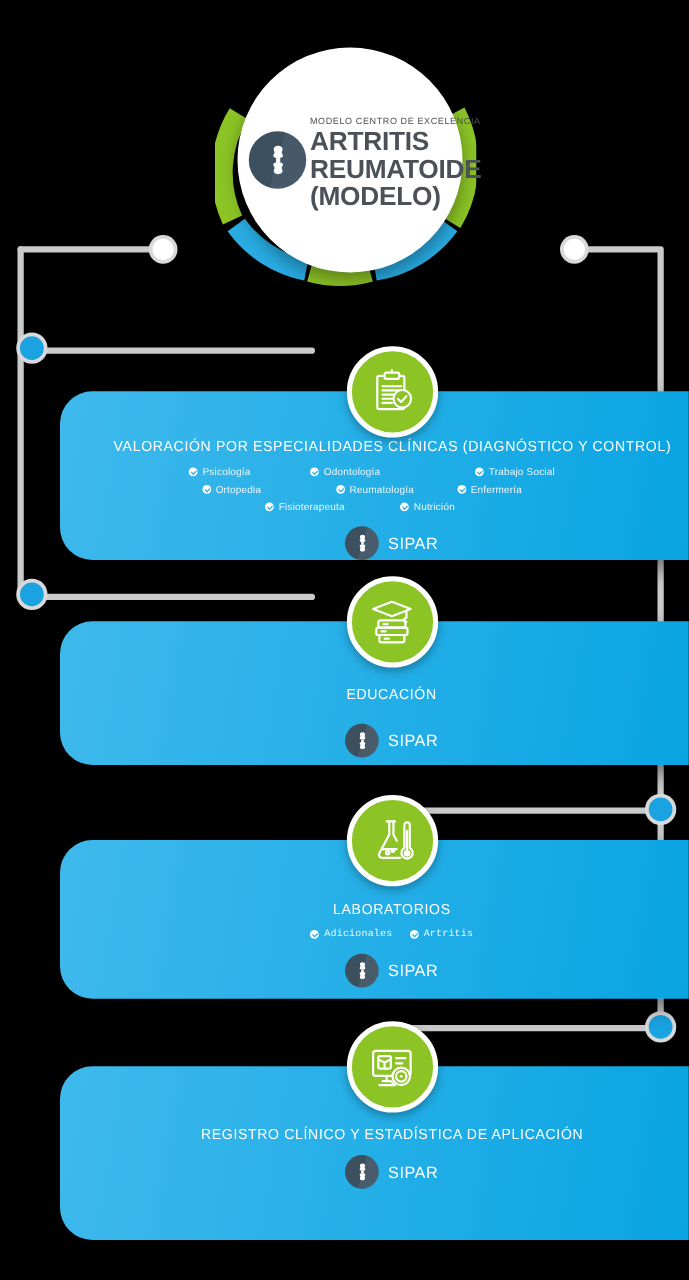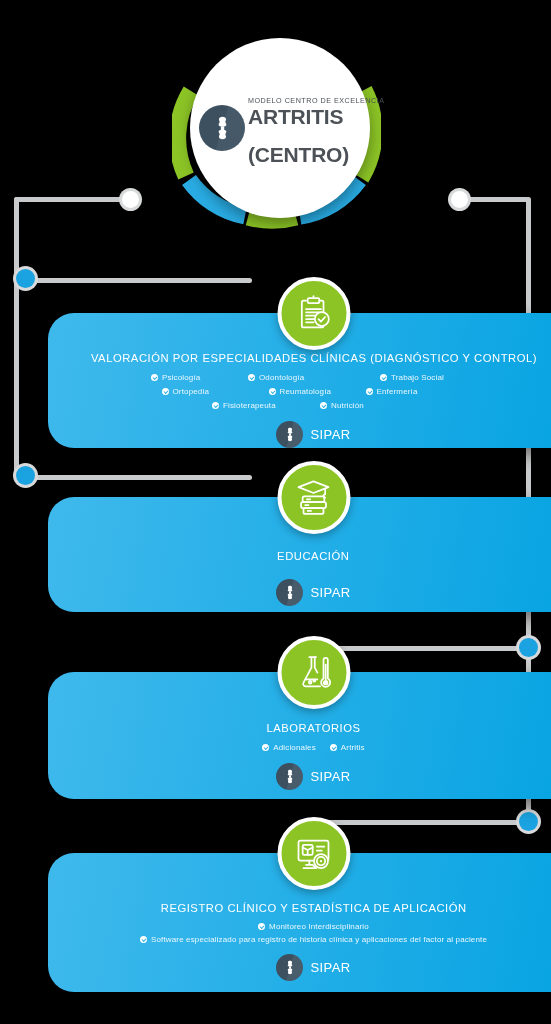--- a/index.html
+++ b/index.html
@@ -146,22 +146,22 @@
         <span class="logo-badge">
           <svg viewBox="0 0 24 34" width="17" height="26" aria-hidden="true">
             <path fill="#ffffff" d="M12 1c3 0 5 1.6 5 3.8 0 1.5-.9 2.3-.9 3.6 0 1.5 1.4 2.2 1.4 3.9 0 1.8-2.5 2.6-5.5 2.6s-5.5-.8-5.5-2.6c0-1.7 1.4-2.4 1.4-3.9C7.9 7.1 7 6.3 7 4.8 7 2.6 9 1 12 1z"></path>
             <rect fill="#ffffff" x="9.6" y="14.6" width="4.8" height="5.4" rx="1"></rect>
             <path fill="#ffffff" d="M12 19.4c3 0 5.5.9 5.5 2.7 0 1.6-1.4 2.3-1.4 3.8 0 1.3.9 2.1.9 3.6C17 31.5 15 33 12 33s-5-1.5-5-3.5c0-1.5.9-2.3.9-3.6 0-1.5-1.4-2.2-1.4-3.8 0-1.8 2.5-2.7 5.5-2.7z"></path>
           </svg>
         </span>
         <span class="logo-text">
           <span class="logo-kicker">MODELO CENTRO DE EXCELENCIA</span>
           <span class="logo-title">ARTRITIS</span><br>
-          <br>
-          <span class="logo-title">(CENTRO)</span>
+          <span class="logo-title">REUMATOIDE</span><br>
+          <span class="logo-title">(MODELO)</span>
         </span>
       </div>
     </div>
   </div>
 
   <div class="panel" id="panel-1">
     <div class="icon-bubble" style="top:-36px;">
       <svg viewBox="0 0 48 48" fill="none" stroke="#ffffff" stroke-width="2.1" stroke-linecap="round" stroke-linejoin="round">
         <path d="M15 8h-3a2 2 0 0 0-2 2v28a2 2 0 0 0 2 2h22a2 2 0 0 0 2-2V10a2 2 0 0 0-2-2h-3"></path>
         <rect x="17" y="5" width="14" height="6" rx="1.6"></rect>
@@ -252,21 +252,21 @@
         <path d="M14.5 31.5h14"></path>
         <circle cx="20" cy="35" r="1.6"></circle>
         <circle cx="25" cy="33" r="1.2"></circle>
         <path d="M36 8.5a2.6 2.6 0 0 1 5.2 0v22a5.4 5.4 0 1 1-5.2 0z"></path>
         <path d="M38.6 14v18"></path>
         <circle cx="38.6" cy="35.6" r="3.2" fill="#ffffff" stroke="none"></circle>
       </svg>
     </div>
     <div style="height:49px;"></div>
     <div class="panel-title">LABORATORIOS</div>
-    <div class="bullets" style="gap:14px;margin-top:9px;">
+    <div class="bullets" style="gap:14px;margin-top:9px;font-family:Liberation Mono, monospace;">
       <span class="bullet">
           <i class="bdot"></i>
           <span>Adicionales</span>
         </span>
       <span class="bullet">
           <i class="bdot"></i>
           <span>Artritis</span>
         </span>
     </div>
     <div class="sipar" style="margin-top:11px;">
@@ -289,30 +289,20 @@
         <rect x="11" y="13" width="12" height="12" rx="1.6"></rect>
         <path d="M11 16.2l6 3 6-3M17 19.2V25"></path>
         <path d="M28 15h9M28 20h6"></path>
         <circle cx="33" cy="32.5" r="8.4" fill="#8cc426"></circle>
         <circle cx="33" cy="32.5" r="5"></circle>
         <circle cx="33" cy="32.5" r="1.4" fill="#ffffff" stroke="none"></circle>
       </svg>
     </div>
     <div style="height:48px;"></div>
     <div class="panel-title">REGISTRO CLÍNICO Y ESTADÍSTICA DE APLICACIÓN</div>
-    <div class="bullets" style="flex-direction:column;align-items:center;margin-top:8px;row-gap:4px;">
-      <span class="bullet">
-          <i class="bdot"></i>
-          <span>Monitoreo Interdisciplinario</span>
-        </span>
-      <span class="bullet">
-          <i class="bdot"></i>
-          <span>Software especializado para registro de historia clínica y aplicaciones del factor al paciente</span>
-        </span>
-    </div>
     <div class="sipar" style="margin-top:10px;">
       <span class="sipar-badge">
         <svg viewBox="0 0 24 34" width="10" height="15" aria-hidden="true">
           <path fill="#fff" d="M12 1c3 0 5 1.6 5 3.8 0 1.5-.9 2.3-.9 3.6 0 1.5 1.4 2.2 1.4 3.9 0 1.8-2.5 2.6-5.5 2.6s-5.5-.8-5.5-2.6c0-1.7 1.4-2.4 1.4-3.9C7.9 7.1 7 6.3 7 4.8 7 2.6 9 1 12 1z"></path>
           <rect fill="#fff" x="9.6" y="14.6" width="4.8" height="5.4" rx="1"></rect>
           <path fill="#fff" d="M12 19.4c3 0 5.5.9 5.5 2.7 0 1.6-1.4 2.3-1.4 3.8 0 1.3.9 2.1.9 3.6C17 31.5 15 33 12 33s-5-1.5-5-3.5c0-1.5.9-2.3.9-3.6 0-1.5-1.4-2.2-1.4-3.8 0-1.8 2.5-2.7 5.5-2.7z"></path>
         </svg>
       </span>
       <span class="sipar-word">SIPAR</span>
     </div>

